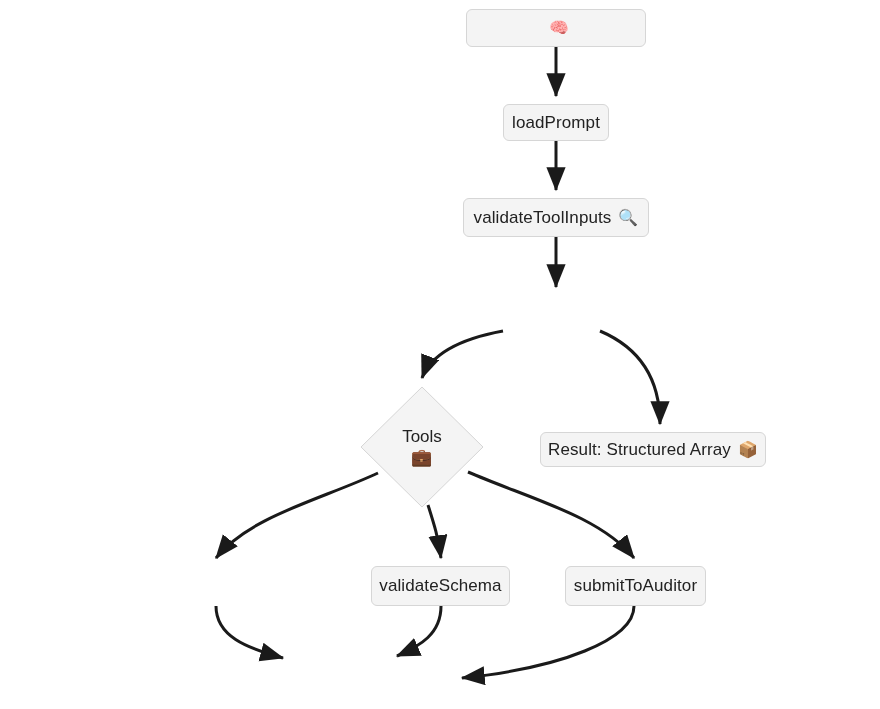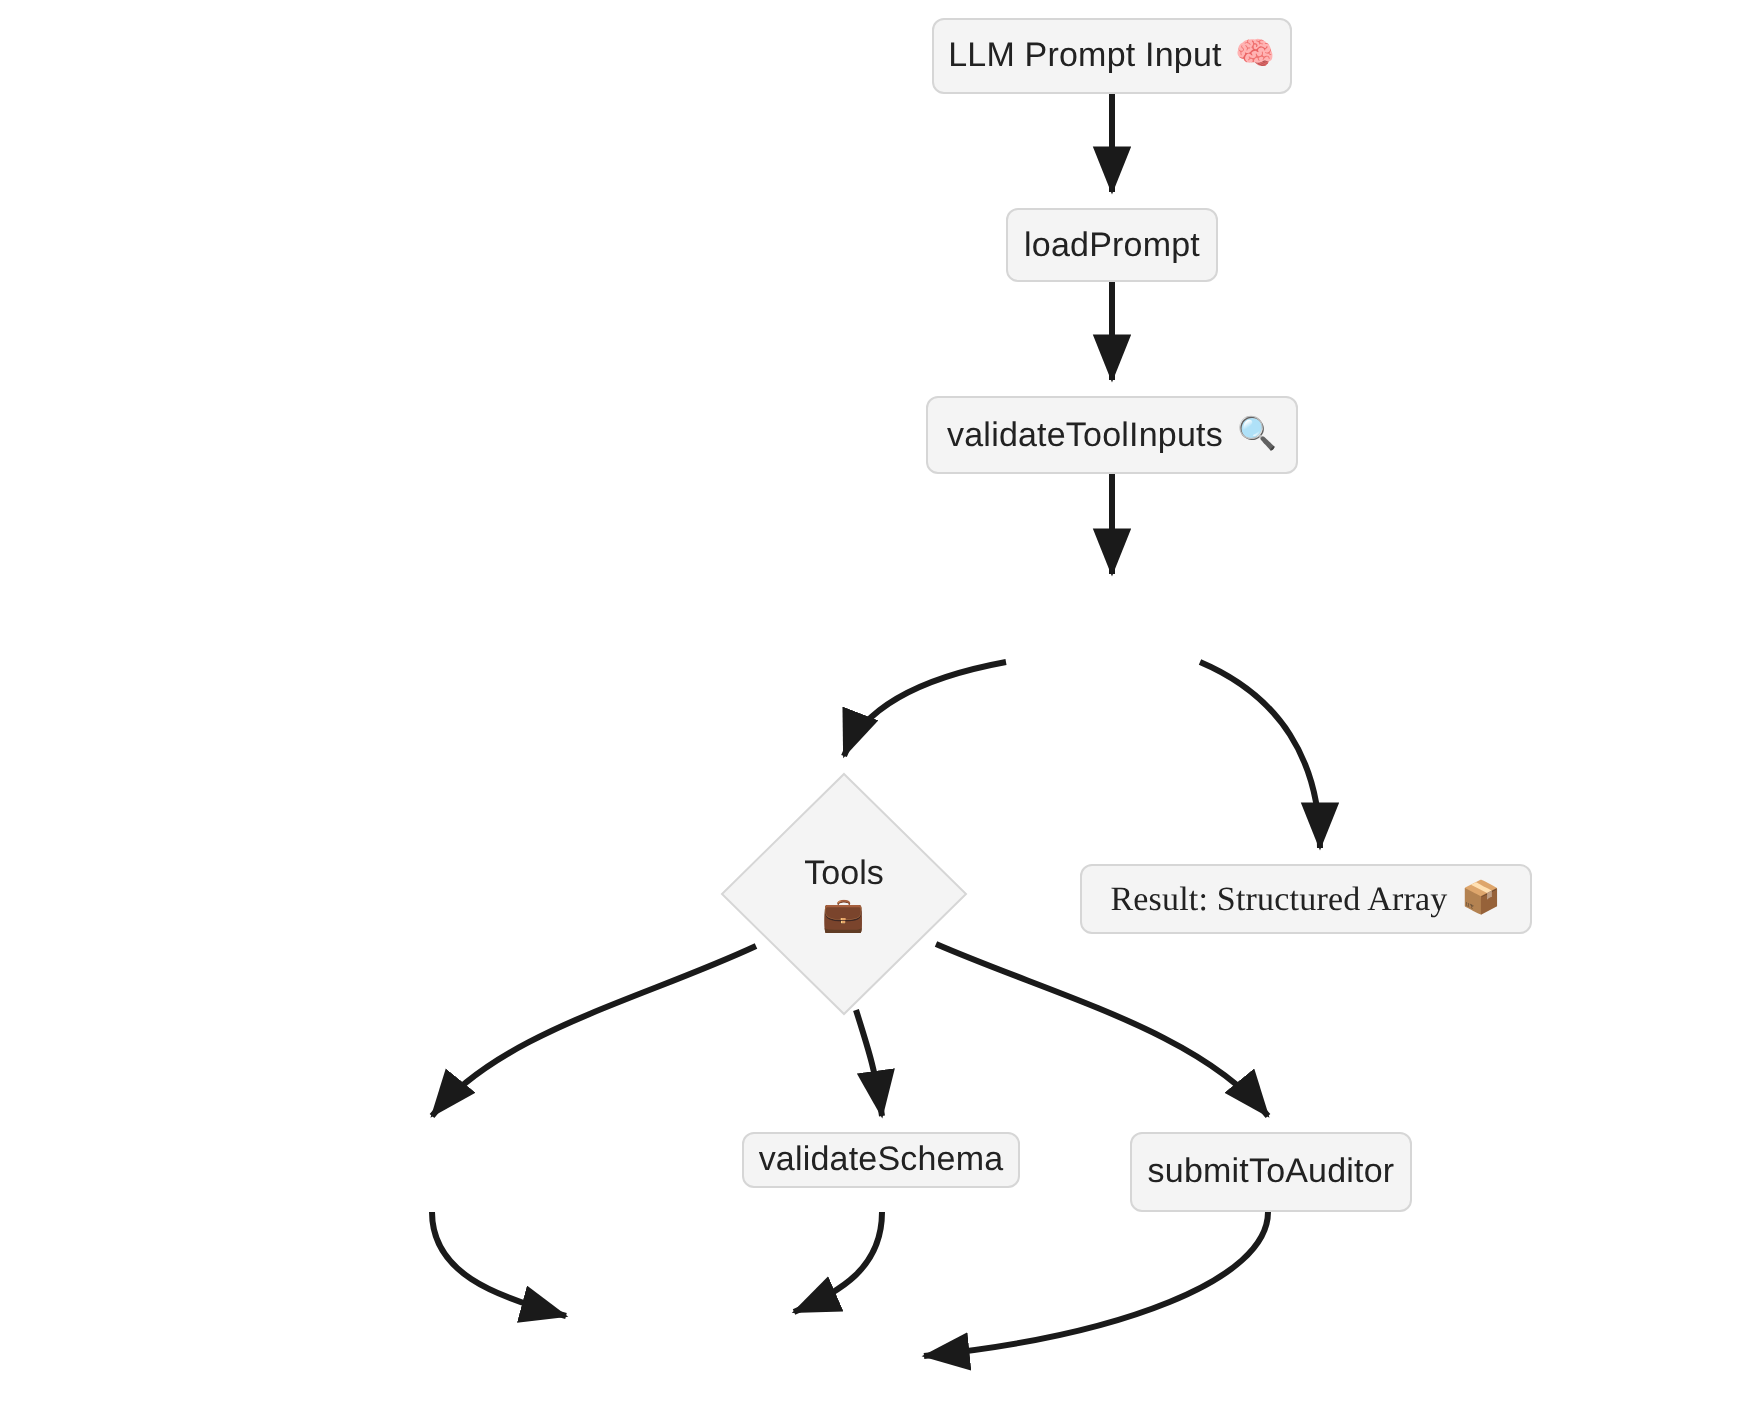--- a/index.html
+++ b/index.html
@@ -105,21 +105,20 @@
     <path d="M468,472 C528,498 600,516 634,558" stroke="#1a1a1a" stroke-width="3" fill="none" marker-end="url(#arrowhead)"></path>
 
     <path d="M216,606 C216,636 246,648 283,658" stroke="#1a1a1a" stroke-width="3" fill="none" marker-end="url(#arrowhead)"></path>
 
     <path d="M441,606 C441,634 420,646 397,656" stroke="#1a1a1a" stroke-width="3" fill="none" marker-end="url(#arrowhead)"></path>
 
     <path d="M634,606 C634,640 560,668 462,678" stroke="#1a1a1a" stroke-width="3" fill="none" marker-end="url(#arrowhead)"></path>
   </svg>
 
   <div class="node" style="left:466px; top:9px; width:180px; height:38px;">
-    <span class="label">LLM Prompt Input</span>
     <span class="emoji">🧠</span>
   </div>
 
   <div class="node" style="left:503px; top:104px; width:106px; height:37px;">
     <span class="label">loadPrompt</span>
   </div>
 
   <div class="node" style="left:463px; top:198px; width:186px; height:39px;">
     <span class="label">validateToolInputs</span>
     <span class="emoji">🔍</span>
@@ -129,27 +128,27 @@
   <div class="diamond-wrap" style="left:360px; top:386px; width:124px; height:122px;">
     <svg class="diamond-shape" viewBox="0 0 124 122" xmlns="http://www.w3.org/2000/svg">
       <polygon points="62,1 123,61 62,121 1,61" fill="#f4f4f4" stroke="#d6d6d6" stroke-width="1"></polygon>
     </svg>
     <div class="diamond-text">
       <span class="label">Tools</span>
       <span class="emoji">💼</span>
     </div>
   </div>
 
-  <div class="node" style="left:540px; top:432px; width:226px; height:35px;font-family:Liberation Serif, serif;">
+  <div class="node" style="left:540px; top:432px; width:226px; height:35px;">
     <span class="label">Result: Structured Array</span>
     <span class="emoji">📦</span>
   </div>
 
 
-  <div class="node" style="left:371px; top:566px; width:139px; height:28px;">
+  <div class="node" style="left:371px; top:566px; width:139px; height:40px;">
     <span class="label">validateSchema</span>
   </div>
 
   <div class="node" style="left:565px; top:566px; width:141px; height:40px;">
     <span class="label">submitToAuditor</span>
   </div>
 
 
 </div>
 

